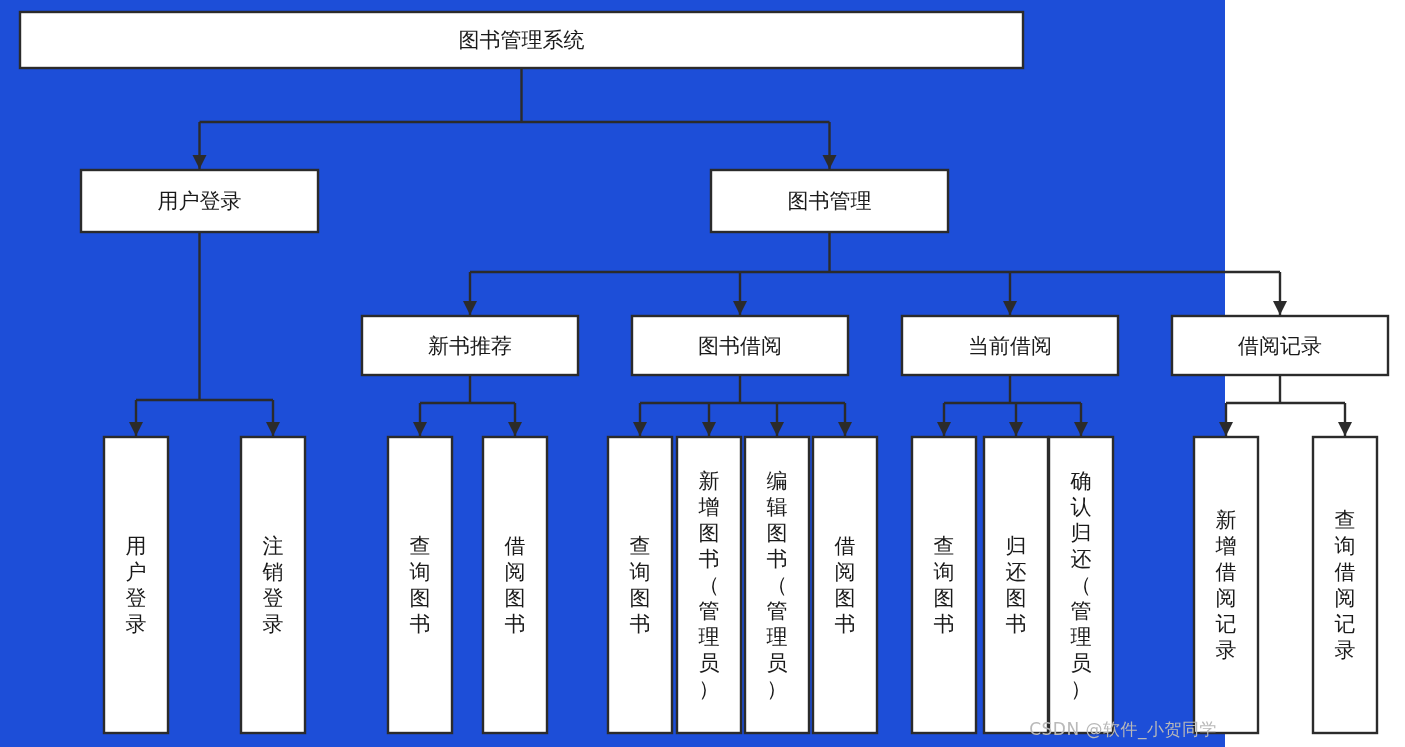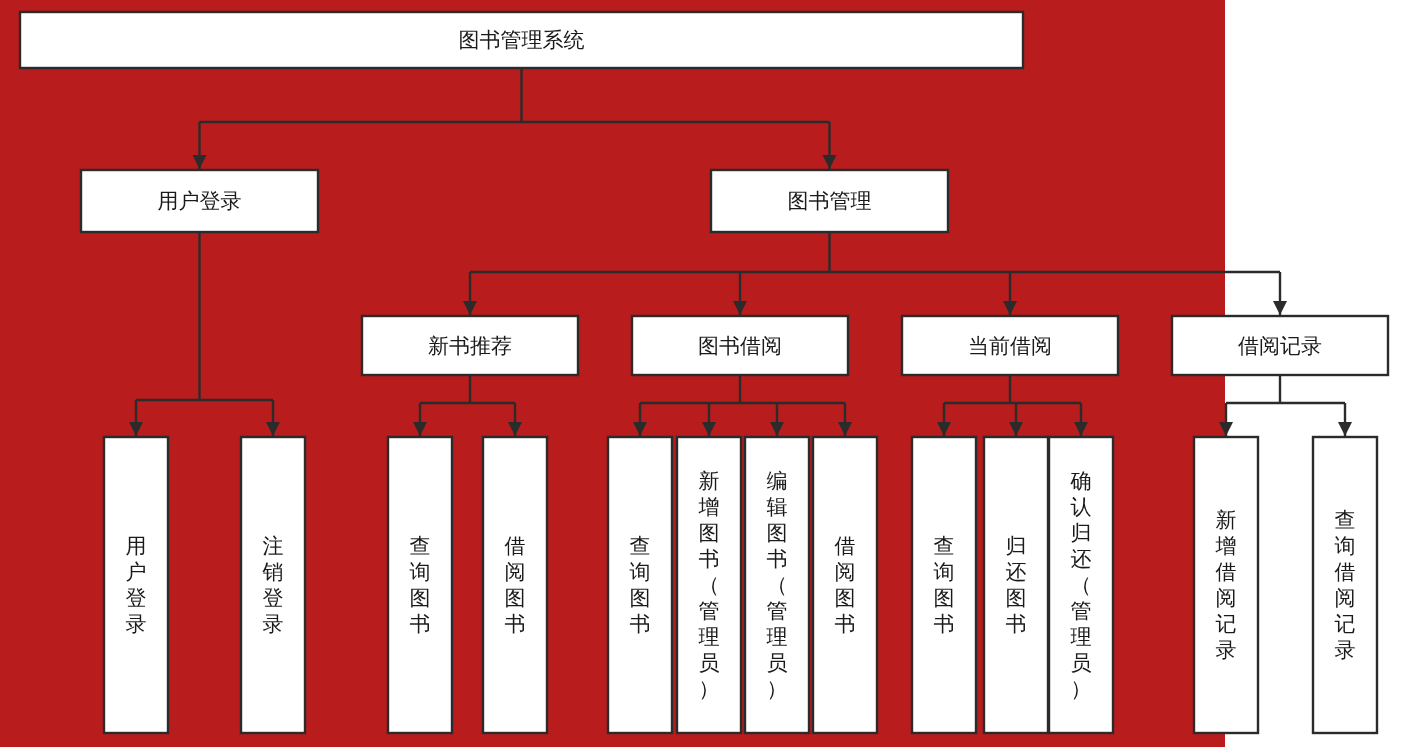--- a/index.html
+++ b/index.html
@@ -10,21 +10,21 @@
   body {
     width: 1405px;
     height: 747px;
     font-family: "DejaVu Sans", "Liberation Sans", sans-serif;
     overflow: hidden;
   }
   #diagram-root {
     position: relative;
     width: 1225px;
     height: 747px;
-    background: #b91c1c;
+    background: #1d4ed8;
   }
   svg.diagram-canvas {
     position: absolute;
     top: 0;
     left: 0;
     width: 1405px;
     height: 747px;
   }
   .node-box {
     fill: #ffffff;
@@ -202,13 +202,14 @@
           <rect x="1194" y="437" width="64" height="296" class="node-box"></rect>
           <text x="1226" y="527.28" class="node-label-v"><tspan x="1226" dy="0">新</tspan><tspan x="1226" dy="26">增</tspan><tspan x="1226" dy="26">借</tspan><tspan x="1226" dy="26">阅</tspan><tspan x="1226" dy="26">记</tspan><tspan x="1226" dy="26">录</tspan></text>
         </g>
         <g>
           <rect x="1313" y="437" width="64" height="296" class="node-box"></rect>
           <text x="1345" y="527.28" class="node-label-v"><tspan x="1345" dy="0">查</tspan><tspan x="1345" dy="26">询</tspan><tspan x="1345" dy="26">借</tspan><tspan x="1345" dy="26">阅</tspan><tspan x="1345" dy="26">记</tspan><tspan x="1345" dy="26">录</tspan></text>
         </g>
       </g>
   </svg>
 
+  <div class="watermark">CSDN @软件_小贺同学</div>
 </div>
 
 </body></html>

